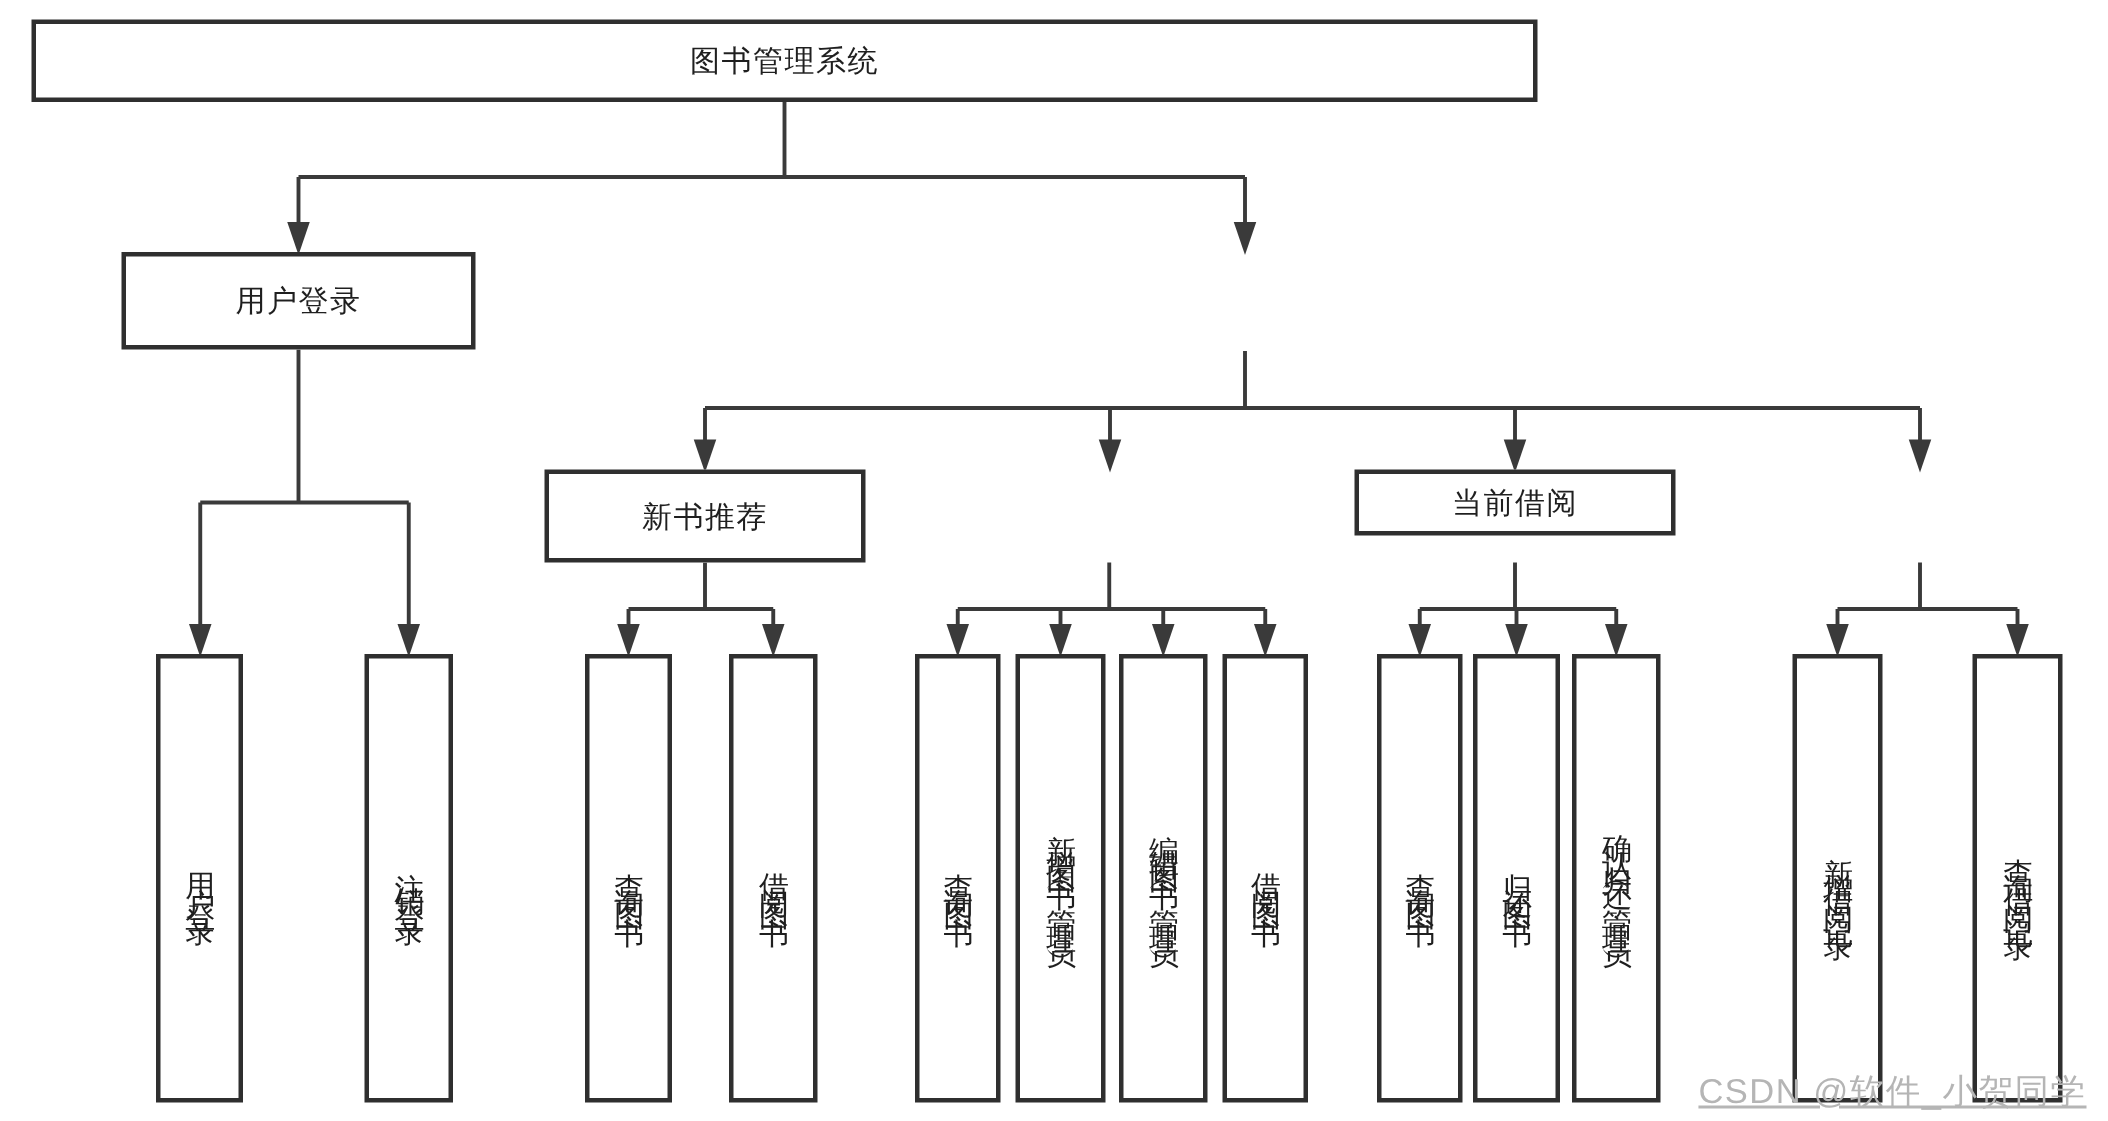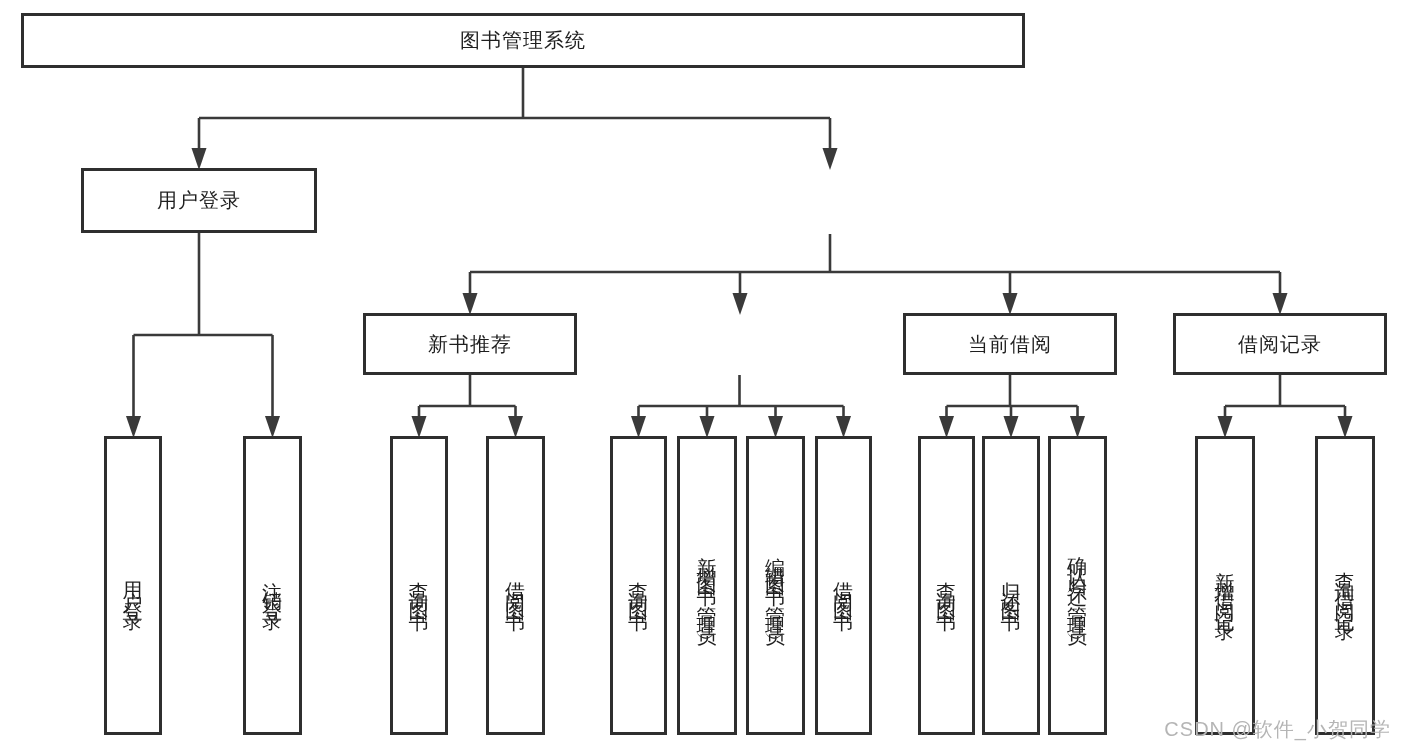--- a/index.html
+++ b/index.html
@@ -31,25 +31,26 @@
     font-size:20px;
     writing-mode:vertical-rl;
     letter-spacing:10px;
     line-height:1;
     text-align:center;
   }
   .watermark{
     position:absolute;
     right:14px;
     bottom:4px;
-    font-size:20px;
+    font-size:23px;
     color:#b5b5b5;
     letter-spacing:1px;
     z-index:3;
     white-space:nowrap;
+    text-decoration:underline;
   }
 </style>
 </head>
 <body>
 
 <div id="canvas">
 
   <svg id="connectors" width="1405" height="747" viewBox="0 0 1405 747">
     <g stroke="#3a3a3a" stroke-width="2.6" fill="none">
       <path d="M523 68 V118"></path>
@@ -107,22 +108,21 @@
       <polygon points="1217.5,416 1232.5,416 1225,438"></polygon>
       <polygon points="1337.5,416 1352.5,416 1345,438"></polygon>
     </g>
   </svg>
 
   <div class="box hbox" style="left:21px;top:13px;width:1004px;height:55px">图书管理系统</div>
 
   <div class="box hbox" style="left:81px;top:168px;width:236px;height:65px">用户登录</div>
 
   <div class="box hbox" style="left:363px;top:313px;width:214px;height:62px">新书推荐</div>
-  <div class="box hbox" style="left:903px;top:313px;width:214px;height:62px">当前借阅</div>
-  <div class="box hbox" style="left:1173px;top:313px;width:214px;height:62px">借阅记录</div>
+  <div class="box hbox" style="left:903px;top:313px;width:214px;height:44px">当前借阅</div>
 
   <div class="box vbox" style="left:104px;top:436px;width:58px;height:299px">用户登录</div>
   <div class="box vbox" style="left:243px;top:436px;width:59px;height:299px">注销登录</div>
 
   <div class="box vbox" style="left:390px;top:436px;width:58px;height:299px">查询图书</div>
   <div class="box vbox" style="left:486px;top:436px;width:59px;height:299px">借阅图书</div>
 
   <div class="box vbox" style="left:610px;top:436px;width:57px;height:299px">查询图书</div>
   <div class="box vbox" style="left:677px;top:436px;width:60px;height:299px">新增图书（管理员）</div>
   <div class="box vbox" style="left:746px;top:436px;width:59px;height:299px">编辑图书（管理员）</div>

